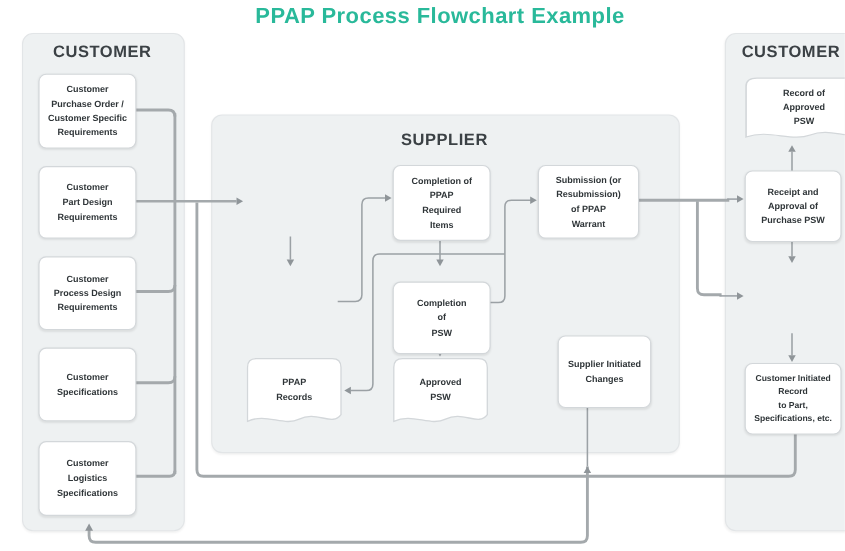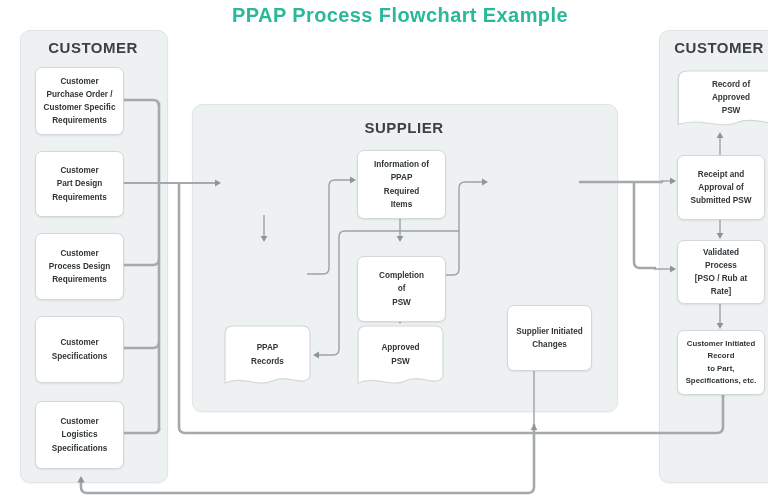--- a/index.html
+++ b/index.html
@@ -104,29 +104,35 @@
     <span class="lbl">Customer
 Specifications</span>
   </div>
   <div class="node" style="left:19px;top:401px;width:87px;height:66px">
     <span class="lbl">Customer
 Logistics
 Specifications</span>
   </div>
 
   <div class="node" style="left:341px;top:150px;width:87px;height:67px">
-    <span class="lbl">Information of
+    <span class="lbl">Completion of
 PPAP
 Required
 Items</span>
   </div>
   <div class="node" style="left:341px;top:256px;width:87px;height:64px">
     <span class="lbl">Completion
 of
 PSW</span>
+  </div>
+  <div class="node" style="left:473px;top:150px;width:90px;height:65px">
+    <span class="lbl">Submission (or
+Resubmission)
+of PPAP
+Warrant</span>
   </div>
   <div class="node doc" style="left:208px;top:325px;width:87px;height:68px">
     <svg class="doc-shape" viewBox="0 0 87 68" preserveAspectRatio="none">
       <path d="M9,1 H78 Q86,1 86,9 V52 C78,63 64,48 48,56 C34,63 18,50 1,58 V9 Q1,1 9,1 Z"></path>
     </svg>
     <span class="lbl">PPAP
 Records</span>
   </div>
   <div class="node doc" style="left:341px;top:325px;width:87px;height:68px">
     <svg class="doc-shape" viewBox="0 0 87 68" preserveAspectRatio="none">
@@ -144,27 +150,21 @@
     <svg class="doc-shape" viewBox="0 0 87 68" preserveAspectRatio="none">
       <path d="M9,1 H78 Q86,1 86,9 V52 C78,63 64,48 48,56 C34,63 18,50 1,58 V9 Q1,1 9,1 Z"></path>
     </svg>
     <span class="lbl">Record of
 Approved
 PSW</span>
   </div>
   <div class="node" style="left:661px;top:155px;width:86px;height:63px">
     <span class="lbl">Receipt and
 Approval of
-Submitted PSW</span>
-  </div>
-  <div class="node" style="left:661px;top:240px;width:86px;height:62px">
-    <span class="lbl">Validated
-Process
-[PSO / Rub at
-Rate]</span>
+Purchase PSW</span>
   </div>
   <div class="node" style="left:661px;top:330px;width:86px;height:63px">
     <span class="lbl" style="font-size:7.8px">Customer Initiated
 Record
 to Part,
 Specifications, etc.</span>
   </div>
 
 </div>
 

